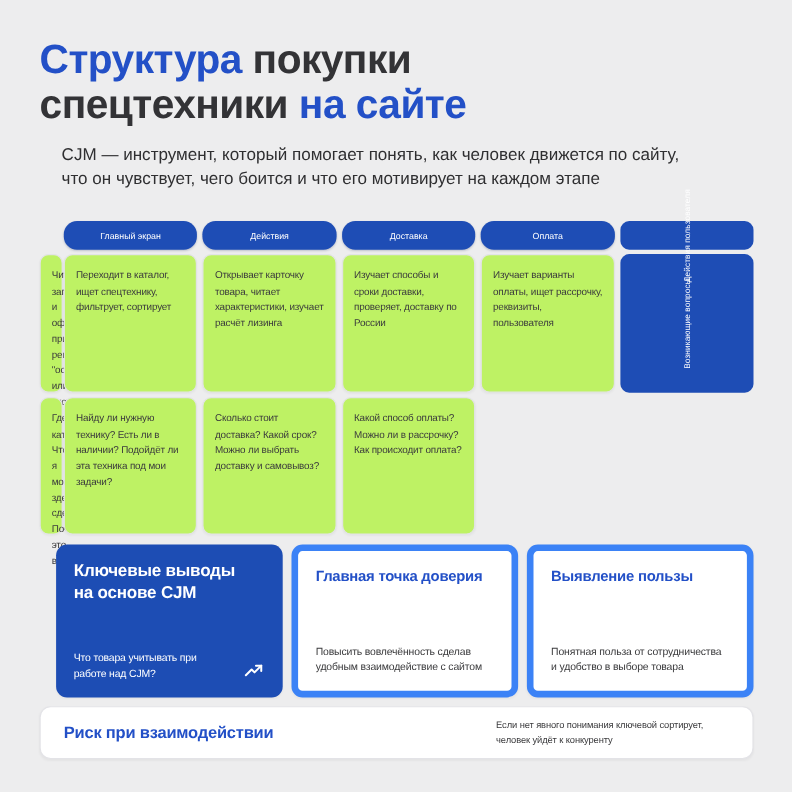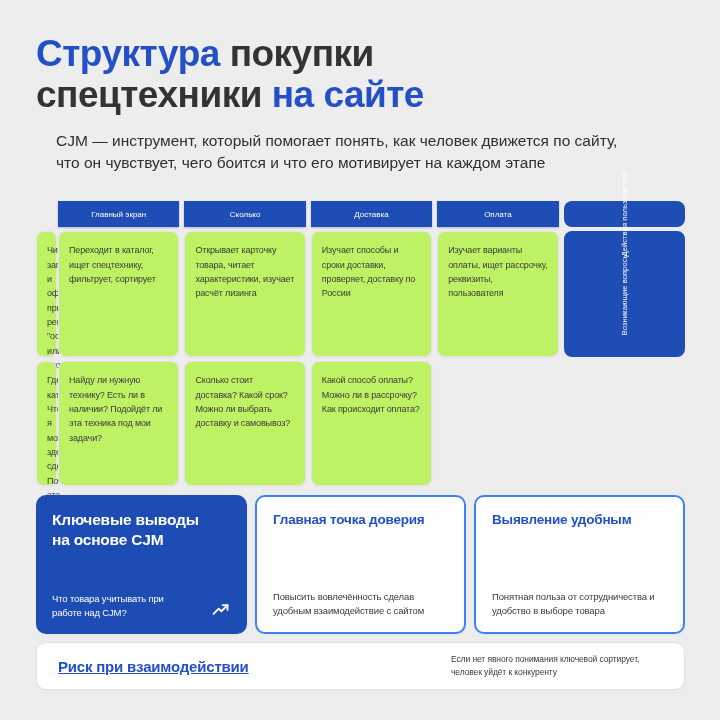--- a/index.html
+++ b/index.html
@@ -35,21 +35,21 @@
   
   .journey {
     margin-top: 28px;
     display: grid;
     grid-template-columns: 17px repeat(5, 1fr);
     grid-template-rows: 26px 126px 125px;
     gap: 4px 5px;
   }
   .stage-pill {
     background: #1e4db5;
-    border-radius: 0;
+    border-radius: 12px;
     color: #ffffff;
     font-size: 8px;
     font-weight: 500;
     display: flex;
     align-items: center;
     justify-content: center;
     text-align: center;
     box-shadow: 0 1px 2px rgba(20,40,90,.25);
   }
   .row-label {
@@ -79,24 +79,25 @@
     box-shadow: 0 1px 2px rgba(0,0,0,.04);
   }
 
   
   .insights {
     margin-top: 9px;
     display: grid;
     grid-template-columns: repeat(3, 1fr);
     grid-template-rows: 139px;
     gap: 8px;
+    margin-left: 15px;
   }
   .insight-card {
     background: #ffffff;
-    border: 2px solid #3b82f6;
+    border: 6px solid #3b82f6;
     border-radius: 10px;
     padding: 15px 16px 14px 16px;
     display: flex;
     flex-direction: column;
     justify-content: space-between;
     box-shadow: 0 1px 2px rgba(0,0,0,.04);
   }
   .insight-card.blue {
     background: #1d4db4;
     border: none;
@@ -139,21 +140,20 @@
     align-items: center;
     justify-content: space-between;
     padding: 0 21px;
     box-shadow: 0 1px 2px rgba(0,0,0,.04);
   }
   .risk-title {
     font-size: 15px;
     font-weight: 800;
     letter-spacing: -0.2px;
     color: #2350c7;
-    text-decoration: underline;
   }
   .risk-text {
     font-size: 8.5px;
     line-height: 1.5;
     letter-spacing: -0.1px;
     color: #3a3a3c;
     max-width: 212px;
   }
 </style>
 </head>
@@ -163,21 +163,21 @@
 
   <h1 class="title"><span class="accent">Структура</span><span> покупки</span><br><span>спецтехники </span><span class="accent">на сайте</span></h1>
 
   <p class="subtitle">CJM — инструмент, который помогает понять, как человек движется по сайту,
 что он чувствует, чего боится и что его мотивирует на каждом этапе</p>
 
   <div class="journey">
 
     <div></div>
     <div class="stage-pill">Главный экран</div>
-    <div class="stage-pill">Сколько</div>
+    <div class="stage-pill">Действия</div>
     <div class="stage-pill">Доставка</div>
     <div class="stage-pill">Оплата</div>
 
     <div class="row-label">
         <span>Действия пользователя</span>
       </div>
     <div class="cell-card">Читает заголовок и оффер, принимает решение: "остаюсь или ухожу"</div>
     <div class="cell-card">Переходит в каталог, ищет спецтехнику, фильтрует, сортирует</div>
     <div class="cell-card">Открывает карточку товара, читает характеристики, изучает расчёт лизинга</div>
     <div class="cell-card">Изучает способы и сроки доставки, проверяет, доставку по России</div>
@@ -205,21 +205,21 @@
         </svg>
       </div>
     </div>
 
     <div class="insight-card">
       <div class="insight-title">Главная точка доверия</div>
       <div class="insight-text">Повысить вовлечённость сделав удобным взаимодействие с сайтом</div>
     </div>
 
     <div class="insight-card">
-      <div class="insight-title">Выявление удобным</div>
+      <div class="insight-title">Выявление пользы</div>
       <div class="insight-text">Понятная польза от сотрудничества и удобство в выборе товара</div>
     </div>
 
   </div>
 
   <div class="risk-bar">
     <div class="risk-title">Риск при взаимодействии</div>
     <div class="risk-text">Если нет явного понимания ключевой сортирует, человек уйдёт к конкуренту</div>
   </div>
 

